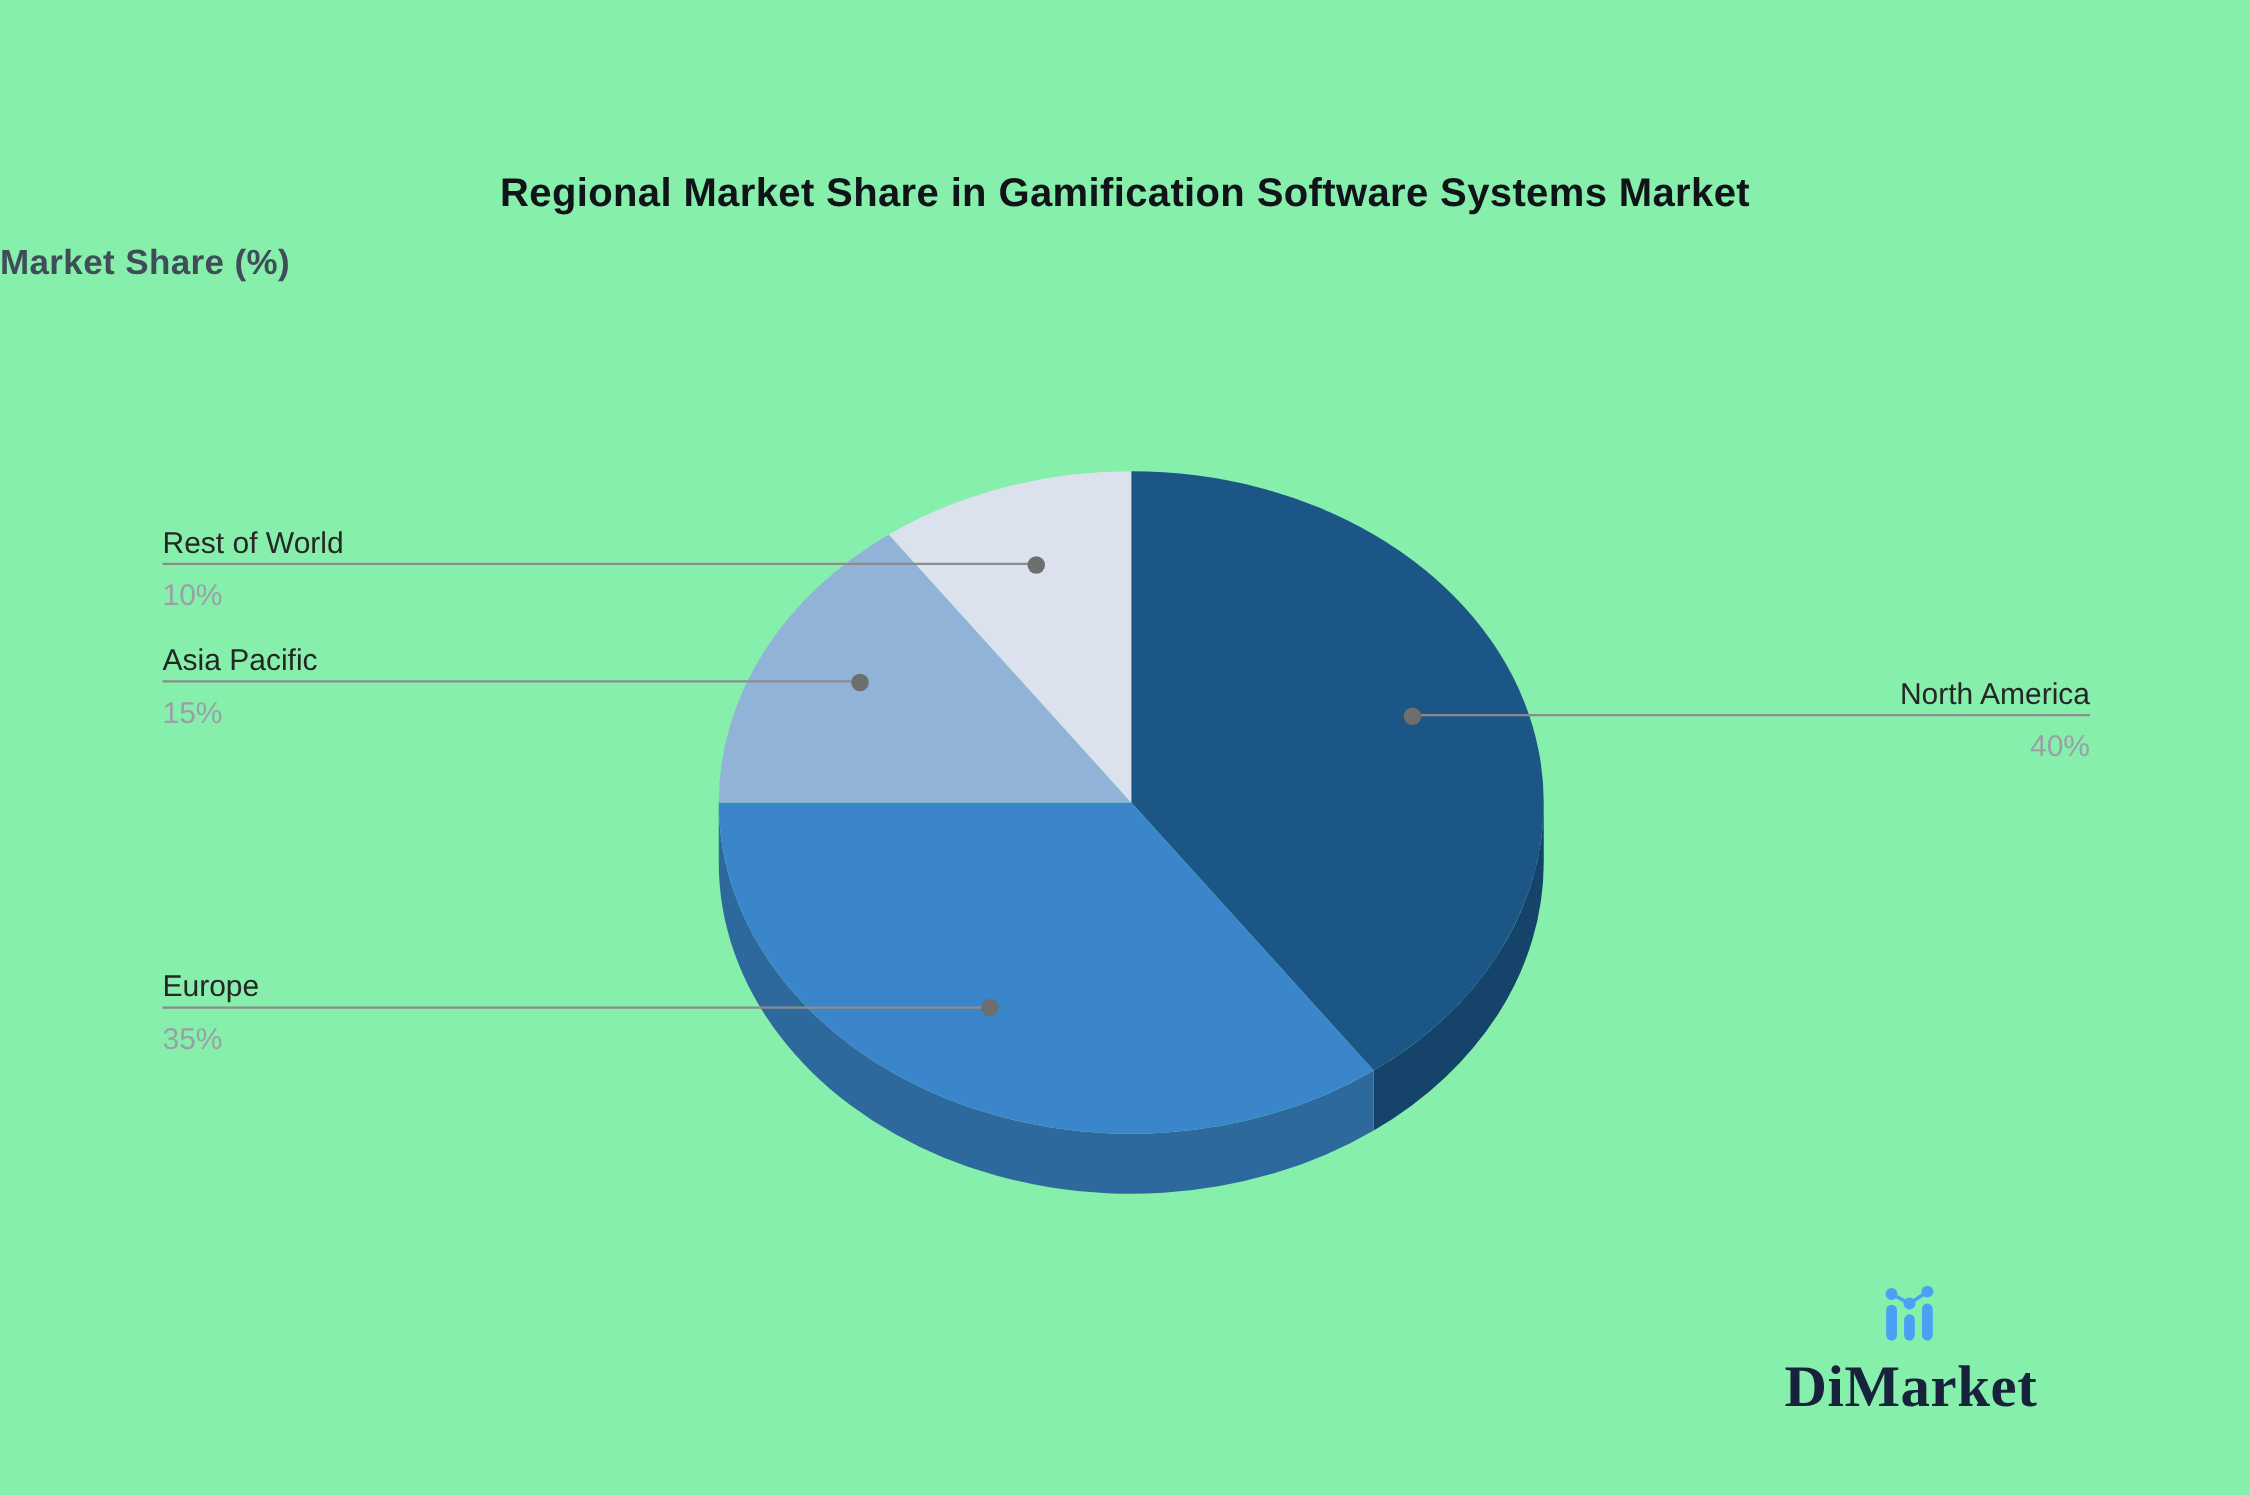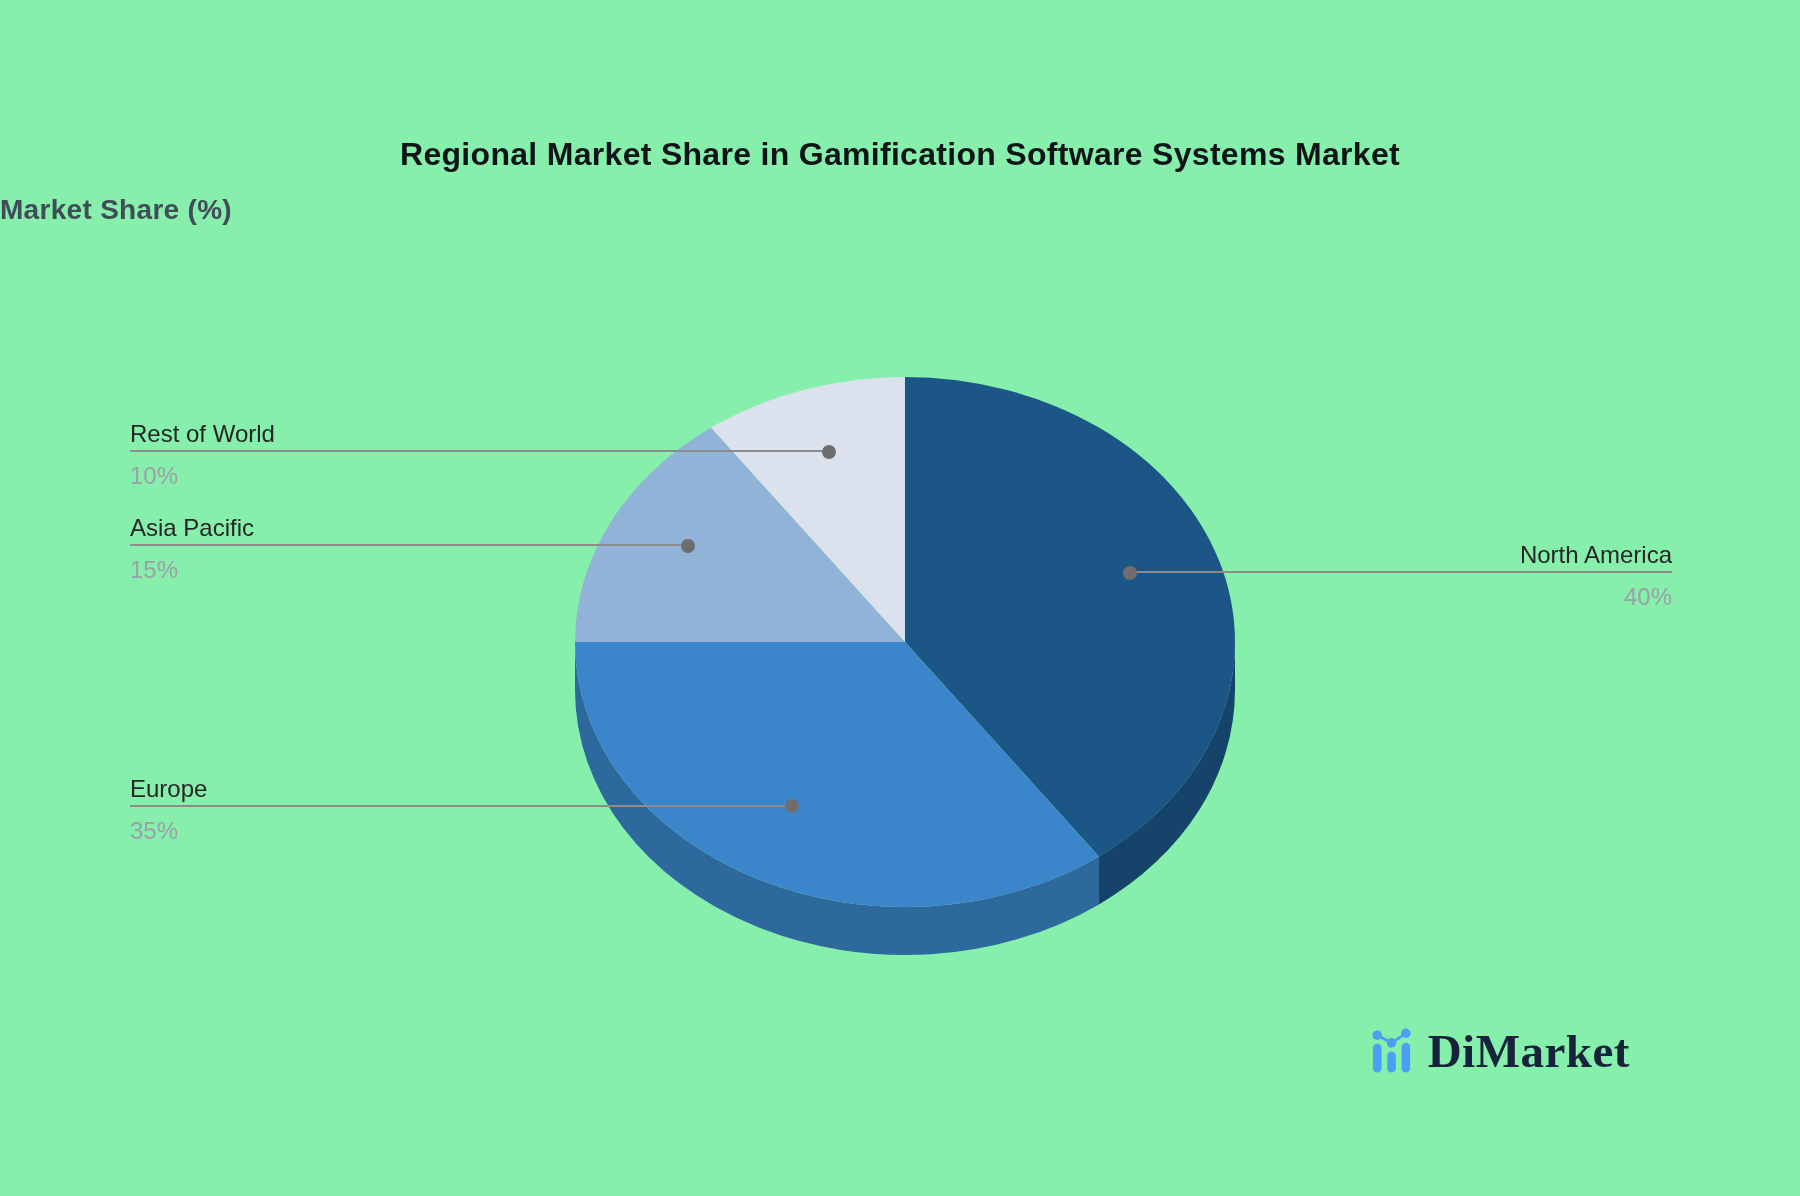--- a/index.html
+++ b/index.html
@@ -9,21 +9,21 @@
     position:absolute;top:136px;left:0;width:1800px;text-align:center;
     font-size:32px;font-weight:700;color:#101418;letter-spacing:.3px;
   }
   .chart-subtitle{
     position:absolute;top:194px;left:0;width:1800px;
     font-size:28px;font-weight:700;color:#414c59;letter-spacing:.3px;
   }
   svg.chart{position:absolute;left:0;top:0;}
   .logo{
     position:absolute;top:1028px;right:170px;
-    display:flex;align-items:flex-start;gap:14px;
+    display:flex;align-items:center;gap:14px;flex-direction:column;
   }
   .logo-text{
     font-family:"Liberation Serif",serif;font-weight:700;
     font-size:47px;color:#17233a;letter-spacing:.5px;line-height:1;
   }
   .slice-label-name{font-size:24px;fill:#262626;}
   .slice-label-value{font-size:24px;fill:#9ba0a8;}
 </style>
 </head>
 <body>

